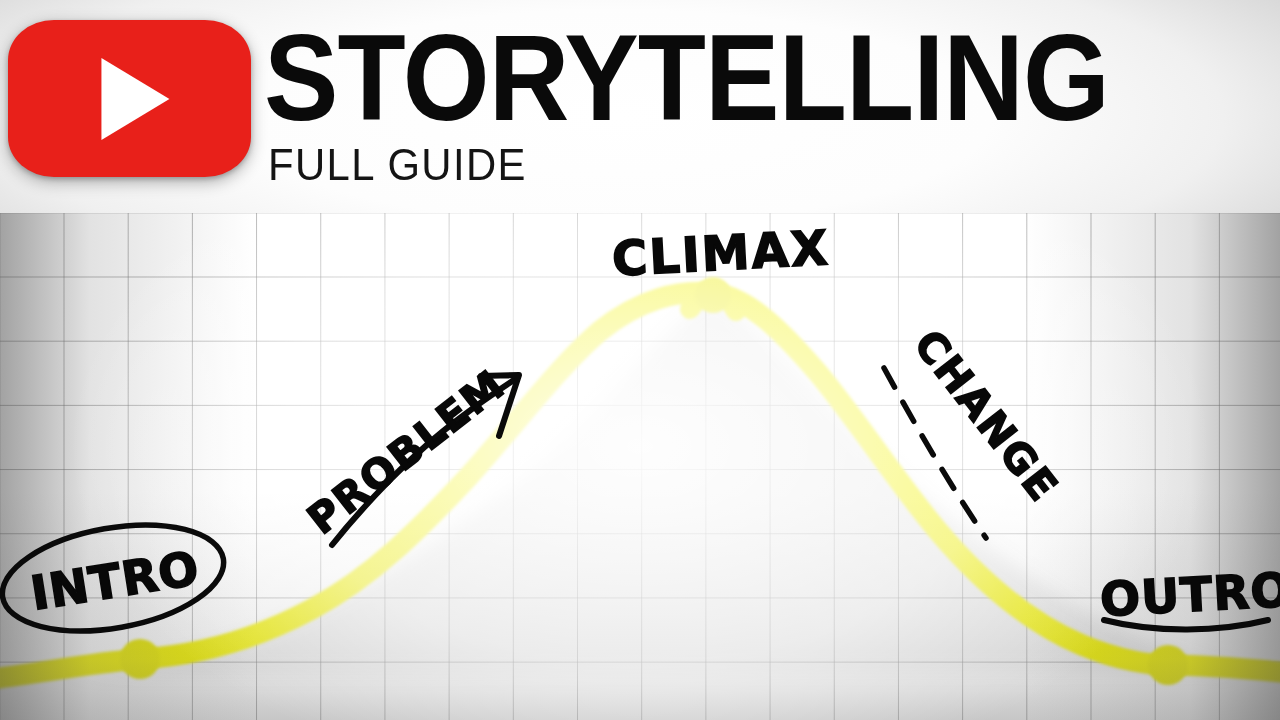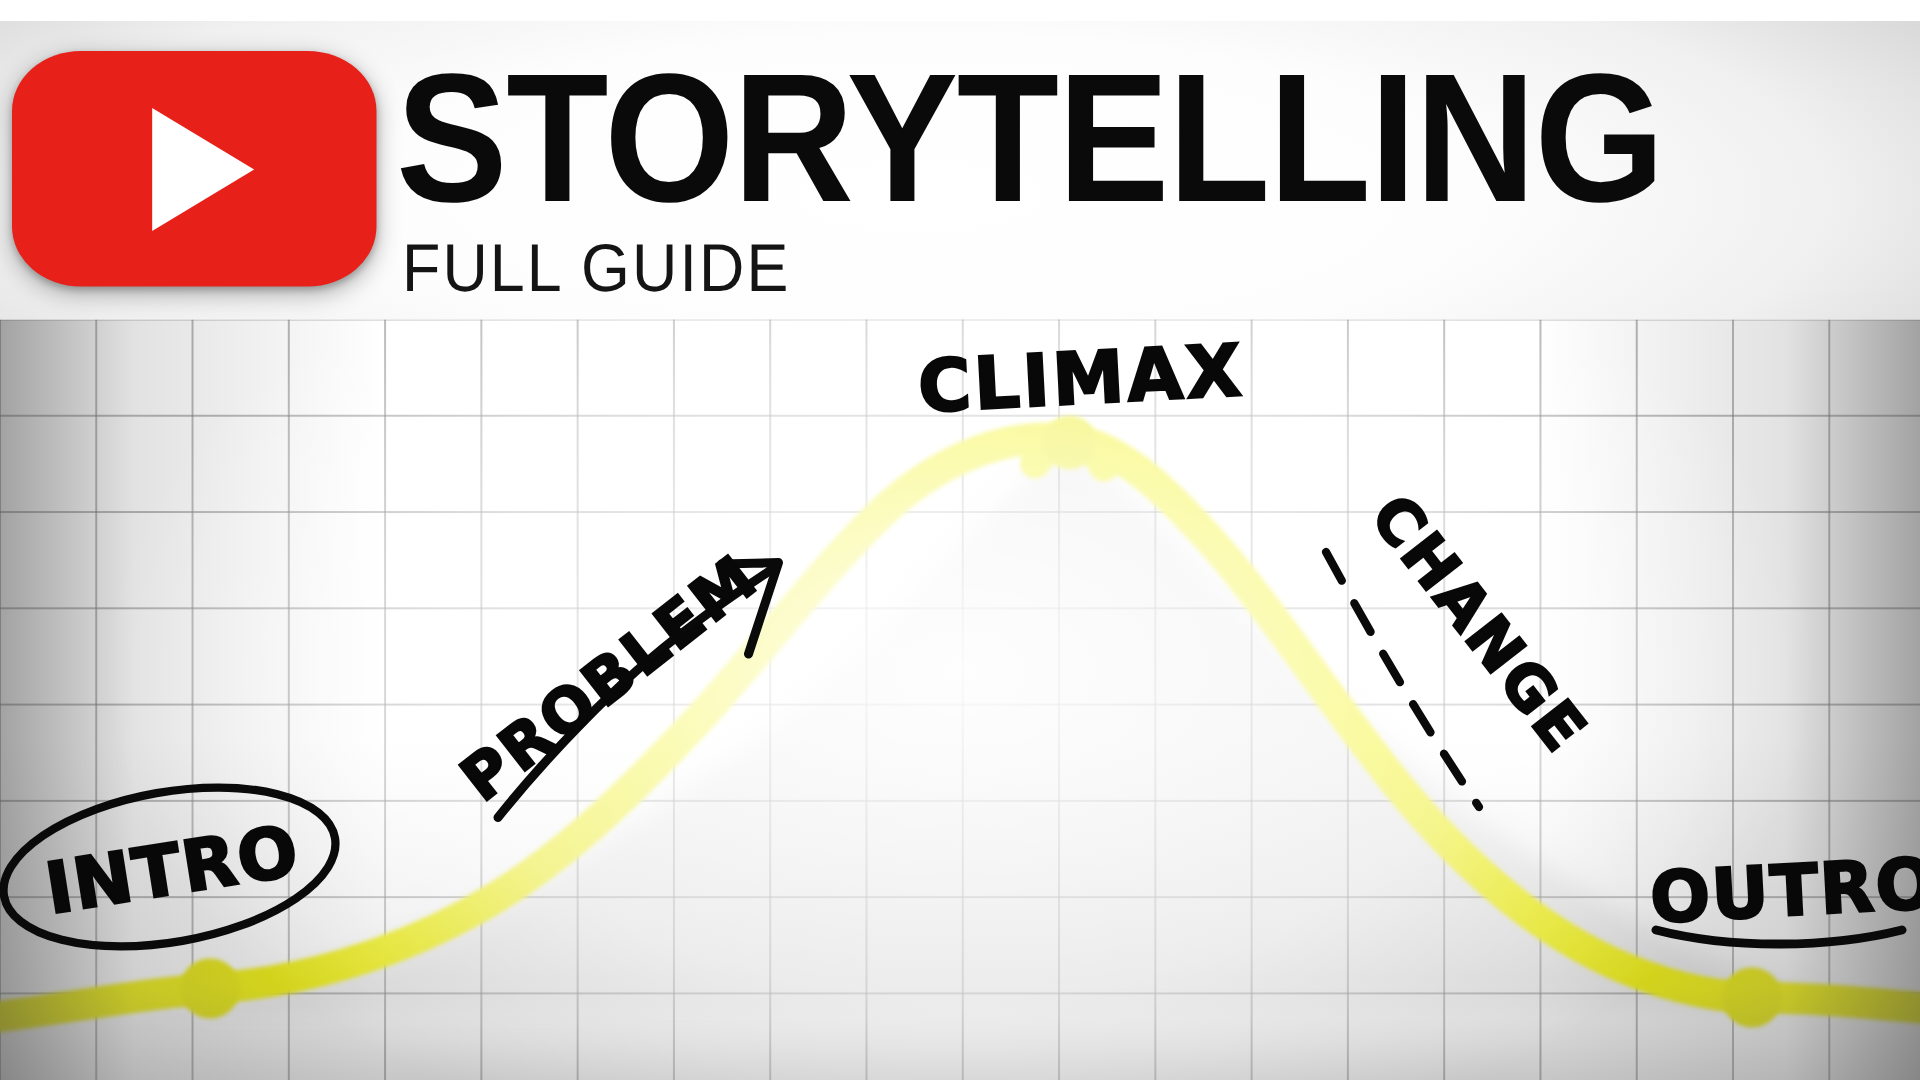--- a/index.html
+++ b/index.html
@@ -11,21 +11,21 @@
   }
 
   #stage {
     position:relative;
     width:1280px; height:720px;
     overflow:hidden;
   }
 
   
   #header {
-    position:absolute; left:0; top:14px;
+    position:absolute; left:0; top:0;
     width:1280px; height:213px;
     background:
       radial-gradient(ellipse 70% 120% at 48% 55%, #ffffff 0%, #fdfdfd 42%, #f0f0f0 68%, #d8d8d8 88%, #c6c6c6 100%);
     overflow:hidden;
   }
 
   #yt-logo {
     position:absolute; left:8px; top:20px;
     width:243px; height:157px;
     background:#e8201a;

